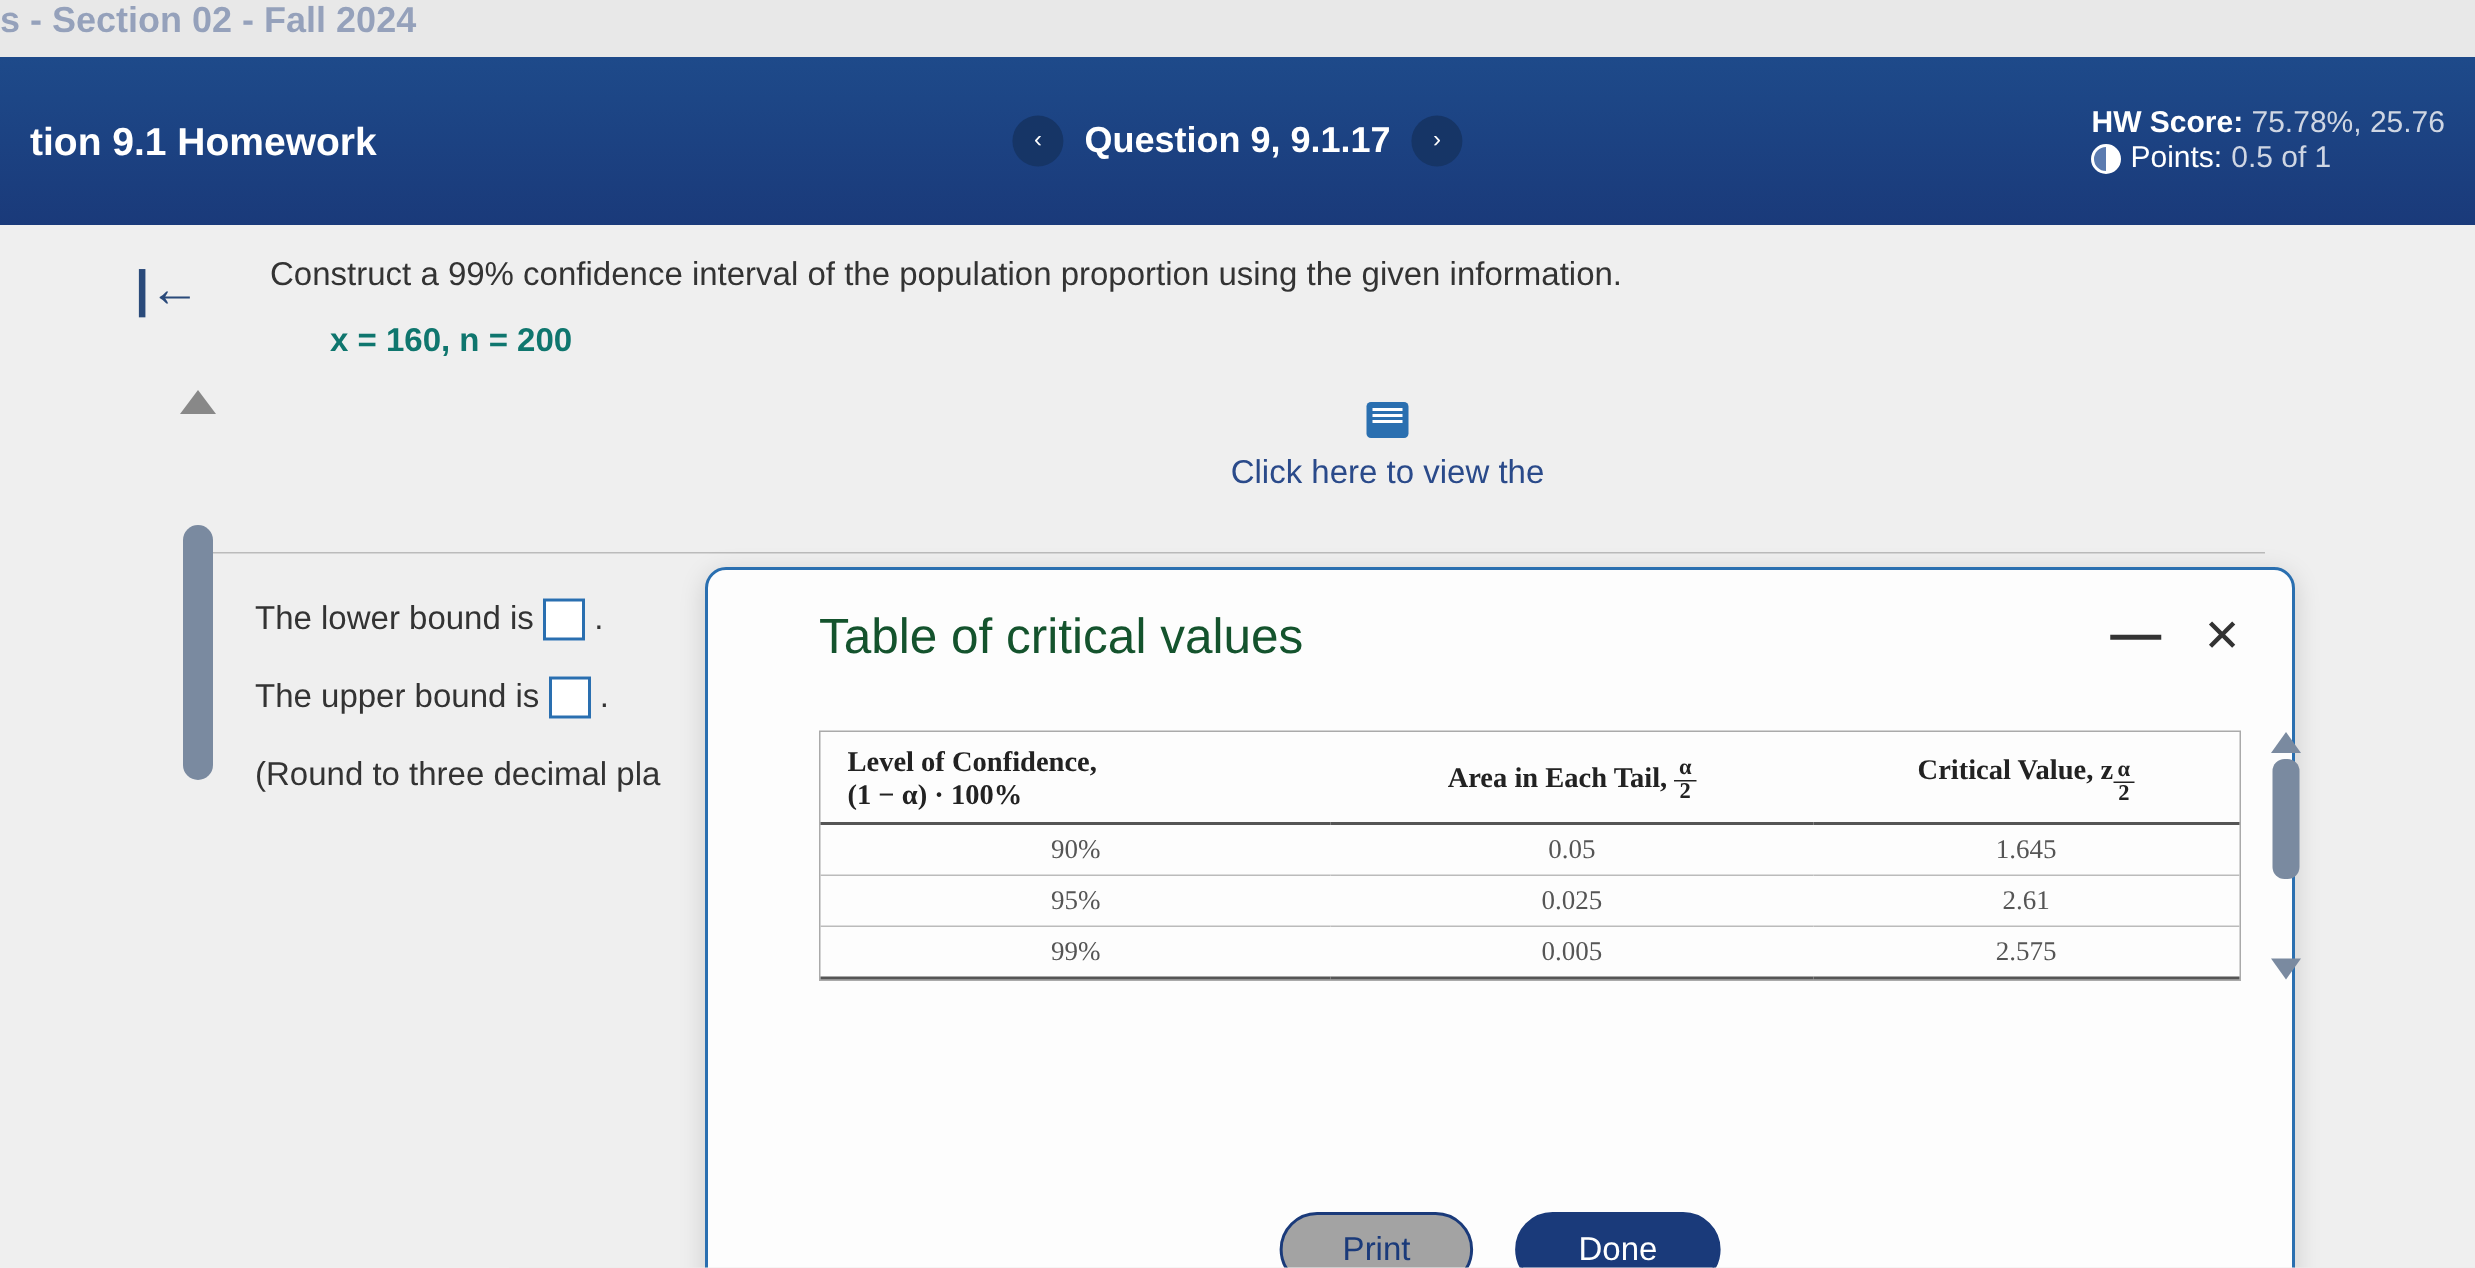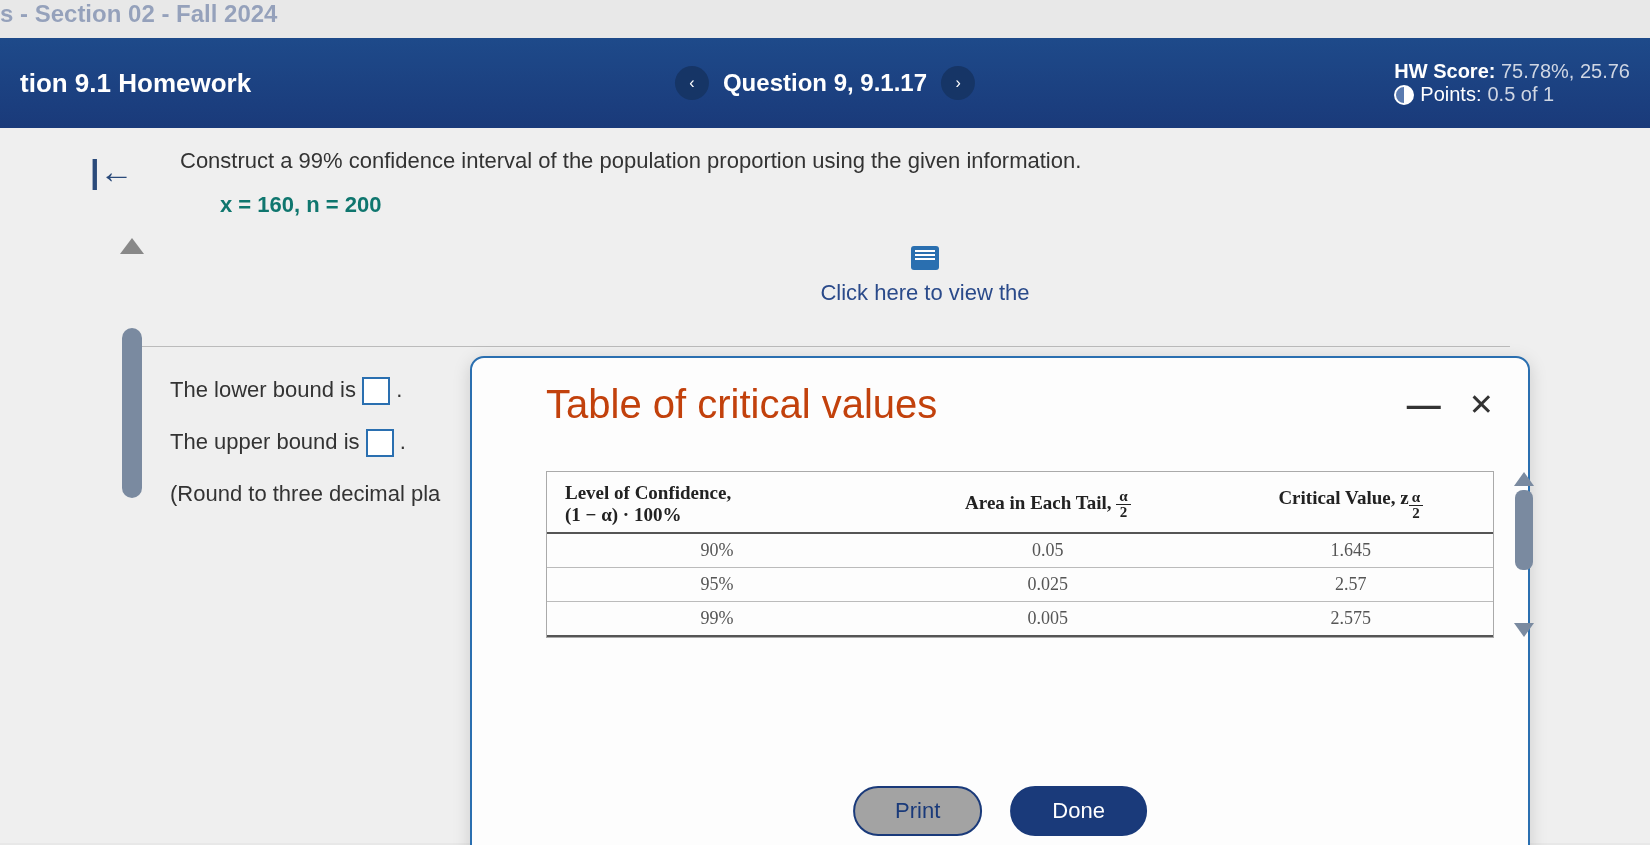--- a/index.html
+++ b/index.html
@@ -18,21 +18,21 @@
     padding: 0 0 10px 0;
     opacity: 0.4;
   }
   .header-bar {
     background: linear-gradient(to bottom, #1e4a8a, #1a3a7a);
     color: #fff;
     display: flex;
     align-items: center;
     padding: 18px 20px;
     position: relative;
-    height: 90px;
+    height: 112px;
   }
   .hw-title {
     font-size: 26px;
     font-weight: bold;
     flex: 0 0 auto;
   }
   .question-nav {
     position: absolute;
     left: 50%;
     transform: translateX(-50%);
@@ -125,21 +125,21 @@
     width: 1060px; height: 510px;
     background: #fdfdfd;
     border: 2px solid #2a6fb0;
     border-radius: 14px;
     box-shadow: 0 4px 18px rgba(0,0,0,.15);
     padding: 24px 34px 24px 74px;
   }
   .modal-header {
     display: flex; align-items: center;
   }
-  .modal-title { font-size: 40px; color: #c2410c; flex: 1; }
+  .modal-title { font-size: 33px; color: #14532d; flex: 1; }
   .modal-min { font-size: 34px; font-weight: bold; color: #333; margin-right: 28px; cursor: pointer; }
   .modal-close { font-size: 30px; color: #333; cursor: pointer; }
   .table-wrap {
     margin-top: 44px;
     border: 1px solid #aaa;
     padding: 0;
     position: relative;
   }
   table.crit {
     width: 100%;
@@ -271,21 +271,21 @@
         </thead>
         <tbody>
           <tr>
             <td>90%</td>
             <td>0.05</td>
             <td>1.645</td>
           </tr>
           <tr>
             <td>95%</td>
             <td>0.025</td>
-            <td>2.57</td>
+            <td>2.61</td>
           </tr>
           <tr>
             <td>99%</td>
             <td>0.005</td>
             <td>2.575</td>
           </tr>
         </tbody>
       </table>
       <div class="modal-scroll">
         <div class="tri-up"></div>

